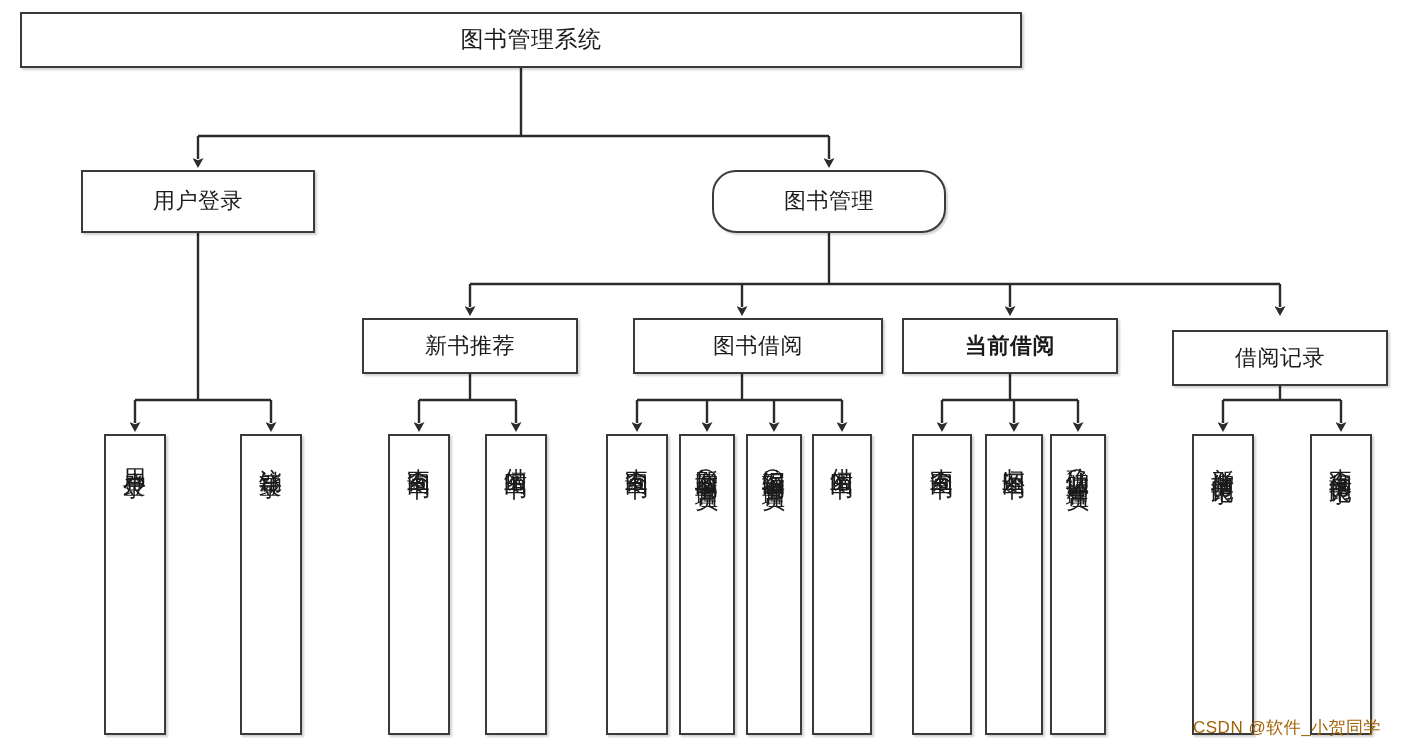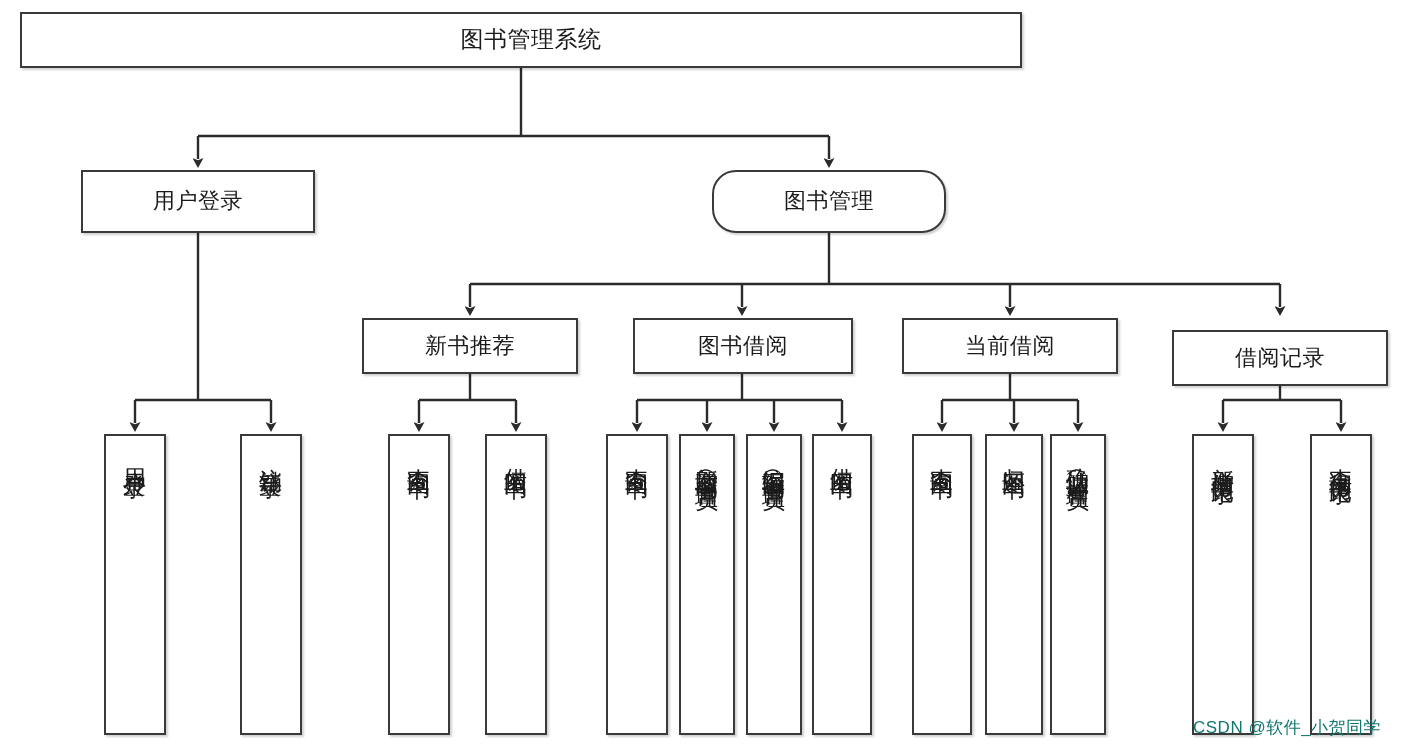--- a/index.html
+++ b/index.html
@@ -52,21 +52,21 @@
   .node.vertical .node-label {
     writing-mode: vertical-rl;
     text-orientation: upright;
     font-size: 23px;
     line-height: 1.14;
     letter-spacing: 3px;
   }
   .node.root .node-label { font-size: 23px; margin-left: 20px; }
   .watermark {
     position: absolute;
-    color: #0f766e;
+    color: #a16207;
     font-size: 17px;
     white-space: nowrap;
     letter-spacing: 0.5px;
   }
 </style>
 </head>
 <body>
 
 <div id="canvas">
 
@@ -122,24 +122,24 @@
         <span class="node-label">用户登录</span>
       </div>
       <div class="node horizontal" style="left: 712px; top: 170px; width: 234px; height: 63px; border-radius: 24px;">
         <span class="node-label">图书管理</span>
       </div>
     </div>
   <div id="nodes-level3">
       <div class="node horizontal" style="left: 362px; top: 318px; width: 216px; height: 56px;">
         <span class="node-label">新书推荐</span>
       </div>
-      <div class="node horizontal" style="left: 633px; top: 318px; width: 220px; height: 56px;">
+      <div class="node horizontal" style="left: 633px; top: 318px; width: 250px; height: 56px;">
         <span class="node-label">图书借阅</span>
       </div>
-      <div class="node horizontal" style="left: 902px; top: 318px; width: 216px; height: 56px;">
+      <div class="node horizontal" style="left: 902px; top: 318px; width: 216px; height: 56px; font-weight: bold;">
         <span class="node-label">当前借阅</span>
       </div>
       <div class="node horizontal" style="left: 1172px; top: 318px; width: 216px; height: 56px; margin-top: 12px;">
         <span class="node-label">借阅记录</span>
       </div>
     </div>
   <div id="nodes-leaves">
       <div class="node vertical" style="left: 104px; top: 434px; width: 62px; height: 301px;">
         <span class="node-label">用户登录</span>
       </div>

